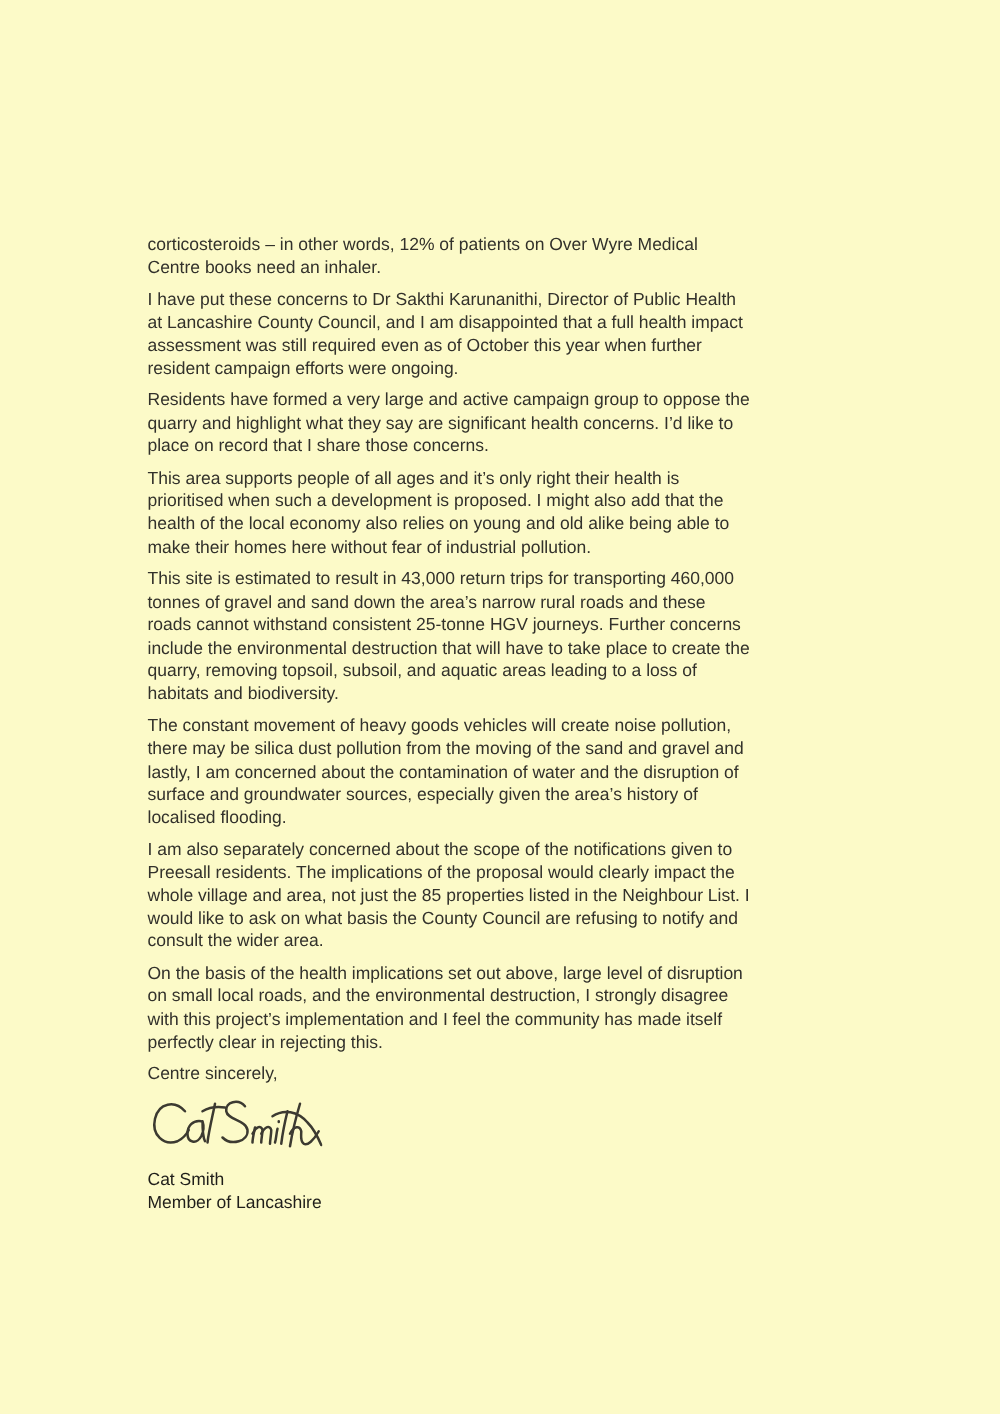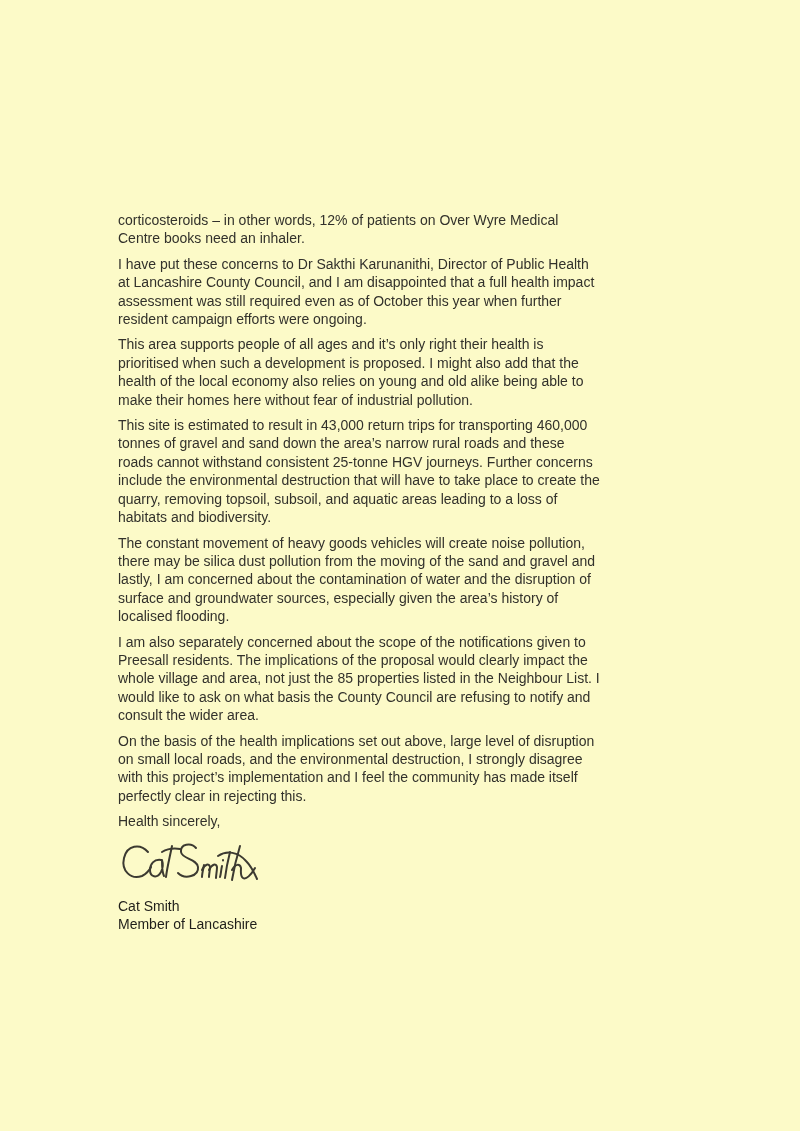--- a/index.html
+++ b/index.html
@@ -12,21 +12,21 @@
     width: 800px;
     height: 1131px;
     margin: 0 auto;
     background: #FCFAC8;
     overflow: hidden;
     font-family: "Liberation Sans", "DejaVu Sans", sans-serif;
   }
   .content {
     position: absolute;
     left: 118px;
-    top: 211px;
+    top: 186px;
     width: 610px;
     color: #32312B;
     font-size: 14px;
     line-height: 18.4px;
   }
   .para {
     margin: 0 0 7px 0;
     white-space: pre-line; 
   }
   .closing {
@@ -52,20 +52,23 @@
 
 <div class="page">
   <div class="content">
 
     <p class="para">corticosteroids – in other words, 12% of patients on Over Wyre Medical
 Centre books need an inhaler.</p>
     <p class="para">I have put these concerns to Dr Sakthi Karunanithi, Director of Public Health
 at Lancashire County Council, and I am disappointed that a full health impact
 assessment was still required even as of October this year when further
 resident campaign efforts were ongoing.</p>
+    <p class="para">Residents have formed a very large and active campaign group to oppose the
+quarry and highlight what they say are significant health concerns. I’d like to
+place on record that I share those concerns.</p>
     <p class="para">This area supports people of all ages and it’s only right their health is
 prioritised when such a development is proposed. I might also add that the
 health of the local economy also relies on young and old alike being able to
 make their homes here without fear of industrial pollution.</p>
     <p class="para">This site is estimated to result in 43,000 return trips for transporting 460,000
 tonnes of gravel and sand down the area’s narrow rural roads and these
 roads cannot withstand consistent 25-tonne HGV journeys. Further concerns
 include the environmental destruction that will have to take place to create the
 quarry, removing topsoil, subsoil, and aquatic areas leading to a loss of
 habitats and biodiversity.</p>
@@ -77,21 +80,21 @@
     <p class="para">I am also separately concerned about the scope of the notifications given to
 Preesall residents. The implications of the proposal would clearly impact the
 whole village and area, not just the 85 properties listed in the Neighbour List. I
 would like to ask on what basis the County Council are refusing to notify and
 consult the wider area.</p>
     <p class="para">On the basis of the health implications set out above, large level of disruption
 on small local roads, and the environmental destruction, I strongly disagree
 with this project’s implementation and I feel the community has made itself
 perfectly clear in rejecting this.</p>
 
-    <p class="para closing">Health sincerely,</p>
+    <p class="para closing">Centre sincerely,</p>
 
     <div class="signature-wrap" aria-label="handwritten signature">
       <svg width="140" height="48" viewBox="0 0 140 48" fill="none" stroke="#3C3A31" stroke-width="2" stroke-linecap="round" stroke-linejoin="round">
 
         <path d="M30,12 C22,3 9,5 6,18 C3,31 13,40 24,36 C28,34 31,31 33,27"></path>
 
         <path d="M43,20 C36,19 32,24 32,30 C32,37 39,39 43,32 C45,28 45,23 44,20 C44,25 44,32 46,36"></path>
 
         <path d="M54,6 C52,16 49,28 48,37"></path>
         <path d="M44,12 C49,9 56,8 62,9"></path>

